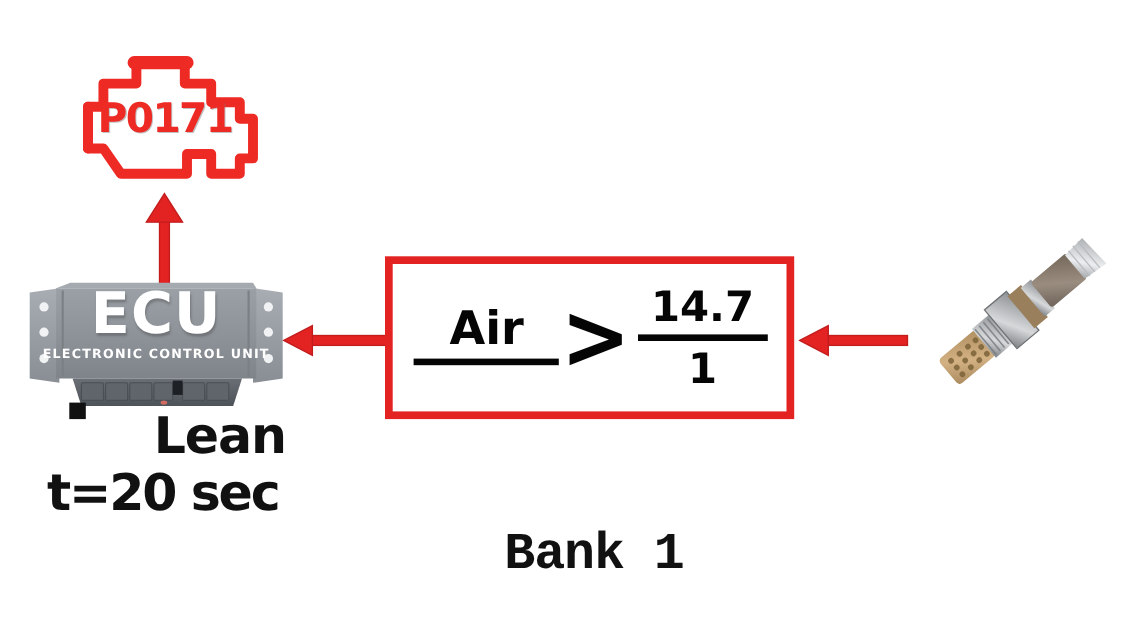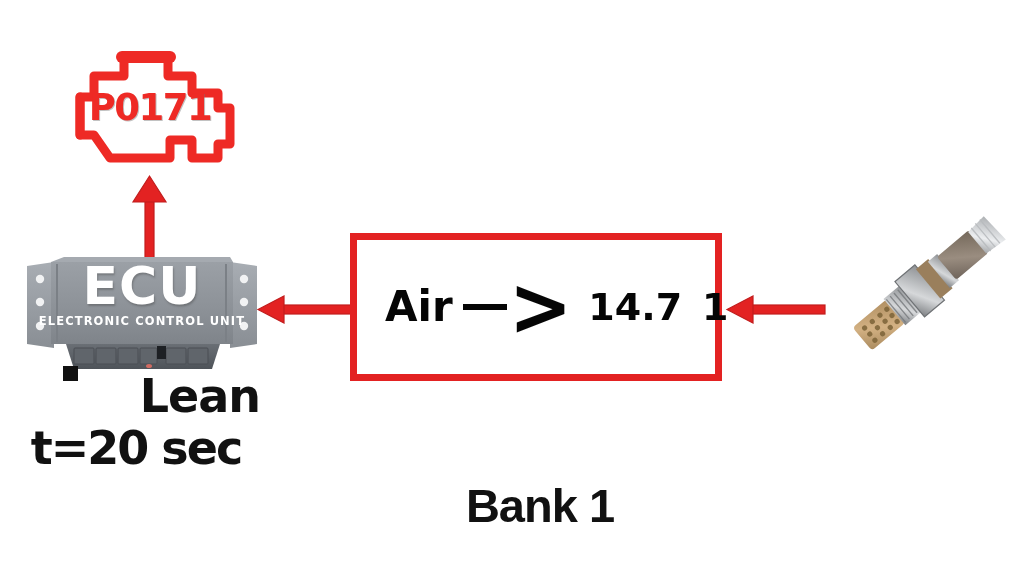--- a/index.html
+++ b/index.html
@@ -46,34 +46,34 @@
   }
 
   
   #lean-label {
     position: absolute; left: 10px; top: 372px; width: 250px;
     text-align: right; color: #111111;
     font-family: "DejaVu Sans", sans-serif;
     font-weight: bold; font-size: 46px; letter-spacing: -1px; line-height: 1.05;
   }
   #time-label {
-    position: absolute; left: 2px; top: 424px; width: 268px;
+    position: absolute; left: 14px; top: 424px; width: 268px;
     text-align: center; color: #111111;
     font-family: "DejaVu Sans", sans-serif;
     font-weight: bold; font-size: 46px; letter-spacing: -2px; line-height: 1.05;
   }
 
   
   #ratio-box {
     position: absolute; left: 350px; top: 233px; width: 372px; height: 148px;
     background: #ffffff; border: 7px solid #e32222;
     display: flex; align-items: center; justify-content: center; gap: 4px;
   }
   .fraction {
-    display: flex; flex-direction: row; align-items: center;
+    display: flex; flex-direction: column; align-items: center;
     font-family: "DejaVu Sans", sans-serif;
     font-weight: bold; color: #050505; line-height: 1.0;
   }
   .fraction .numer, .fraction .denom { padding: 1px 10px; }
   .fraction .bar { height: 6px; background: #050505; width: 100%; margin: 5px 0; }
   #fraction-left { font-size: 42px; min-width: 132px; margin-left: 18px; }
   #fraction-right { font-size: 38px; min-width: 118px; margin-right: 16px; }
   #gt-symbol {
     font-family: "DejaVu Sans", sans-serif; font-weight: bold;
     font-size: 66px; color: #050505; line-height: 1;
@@ -81,21 +81,21 @@
   }
 
   
   #o2-sensor { position: absolute; left: 826px; top: 206px; width: 192px; height: 166px; }
   #o2-sensor svg { display: block; width: 100%; height: 100%; }
 
   
   #bank-label {
     position: absolute; left: 400px; top: 478px; width: 280px;
     text-align: center; color: #111111;
-    font-family: Liberation Sans, sans-serif;
+    font-family: Liberation Mono, monospace;
     font-weight: bold; font-size: 47px; letter-spacing: -1px;
   }
 
   
   #stray-square { position: absolute; left: 63px; top: 366px; width: 15px; height: 15px; background: #111; }
   #stray-dot { position: absolute; left: 146px; top: 364px; width: 6px; height: 4px; background: #d06b62; border-radius: 50%; }
 </style>
 </head>
 <body>
 

